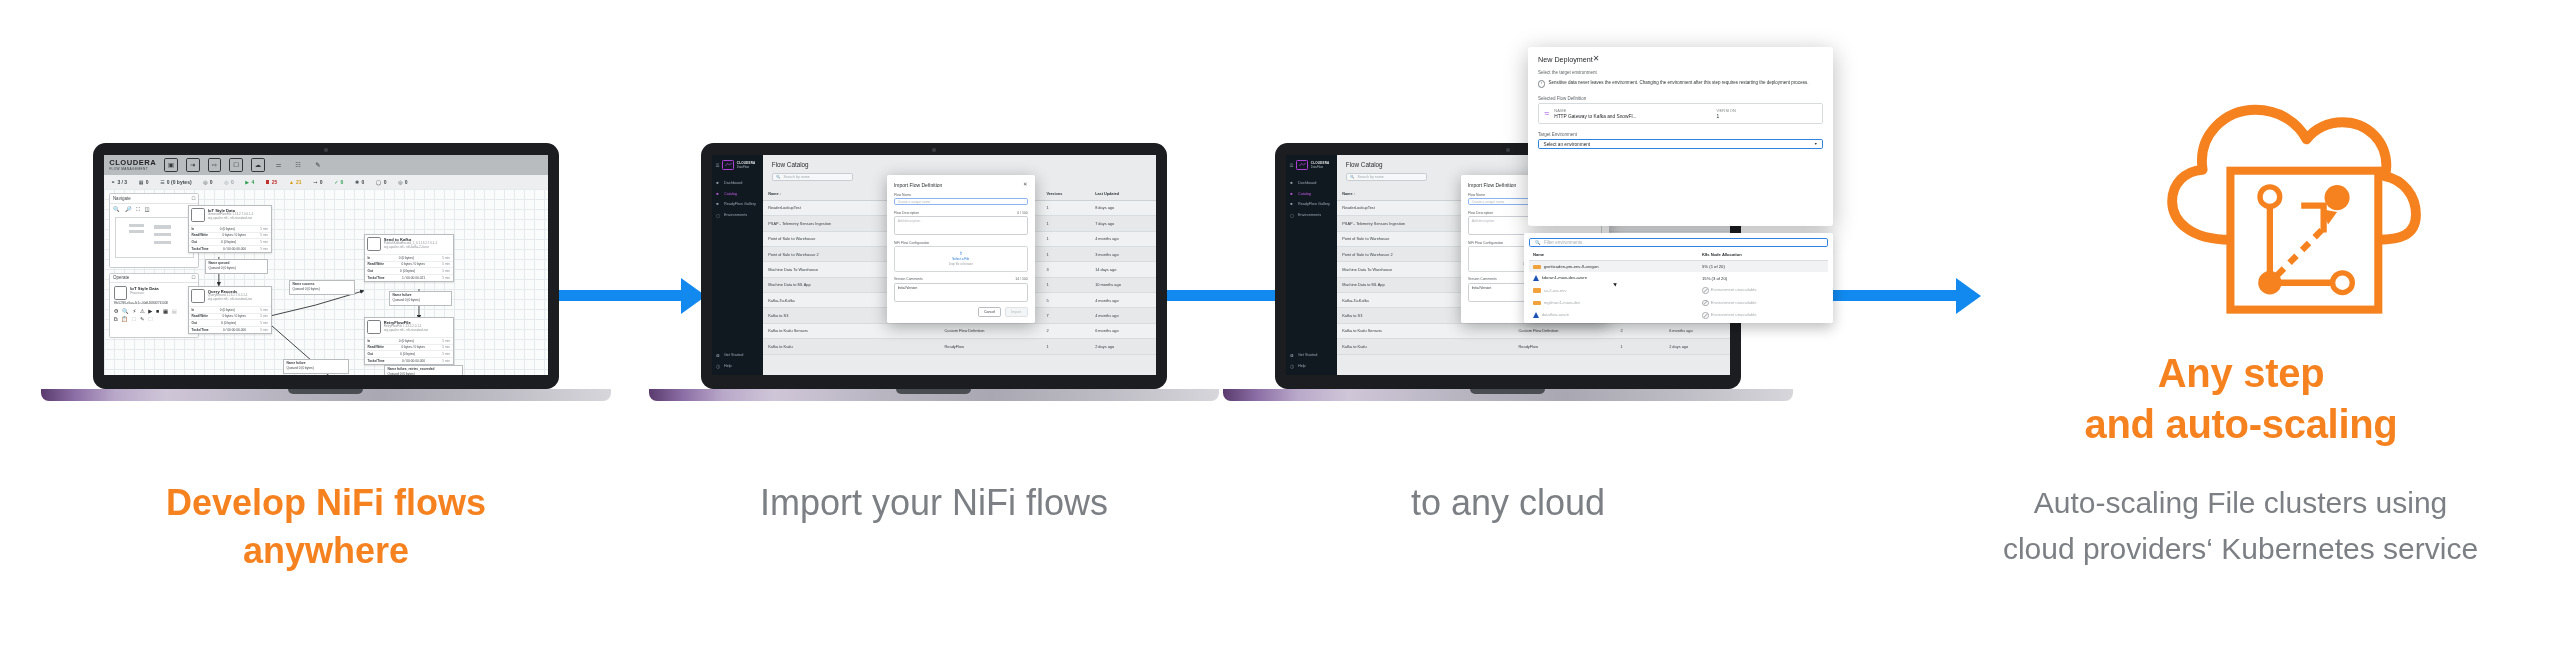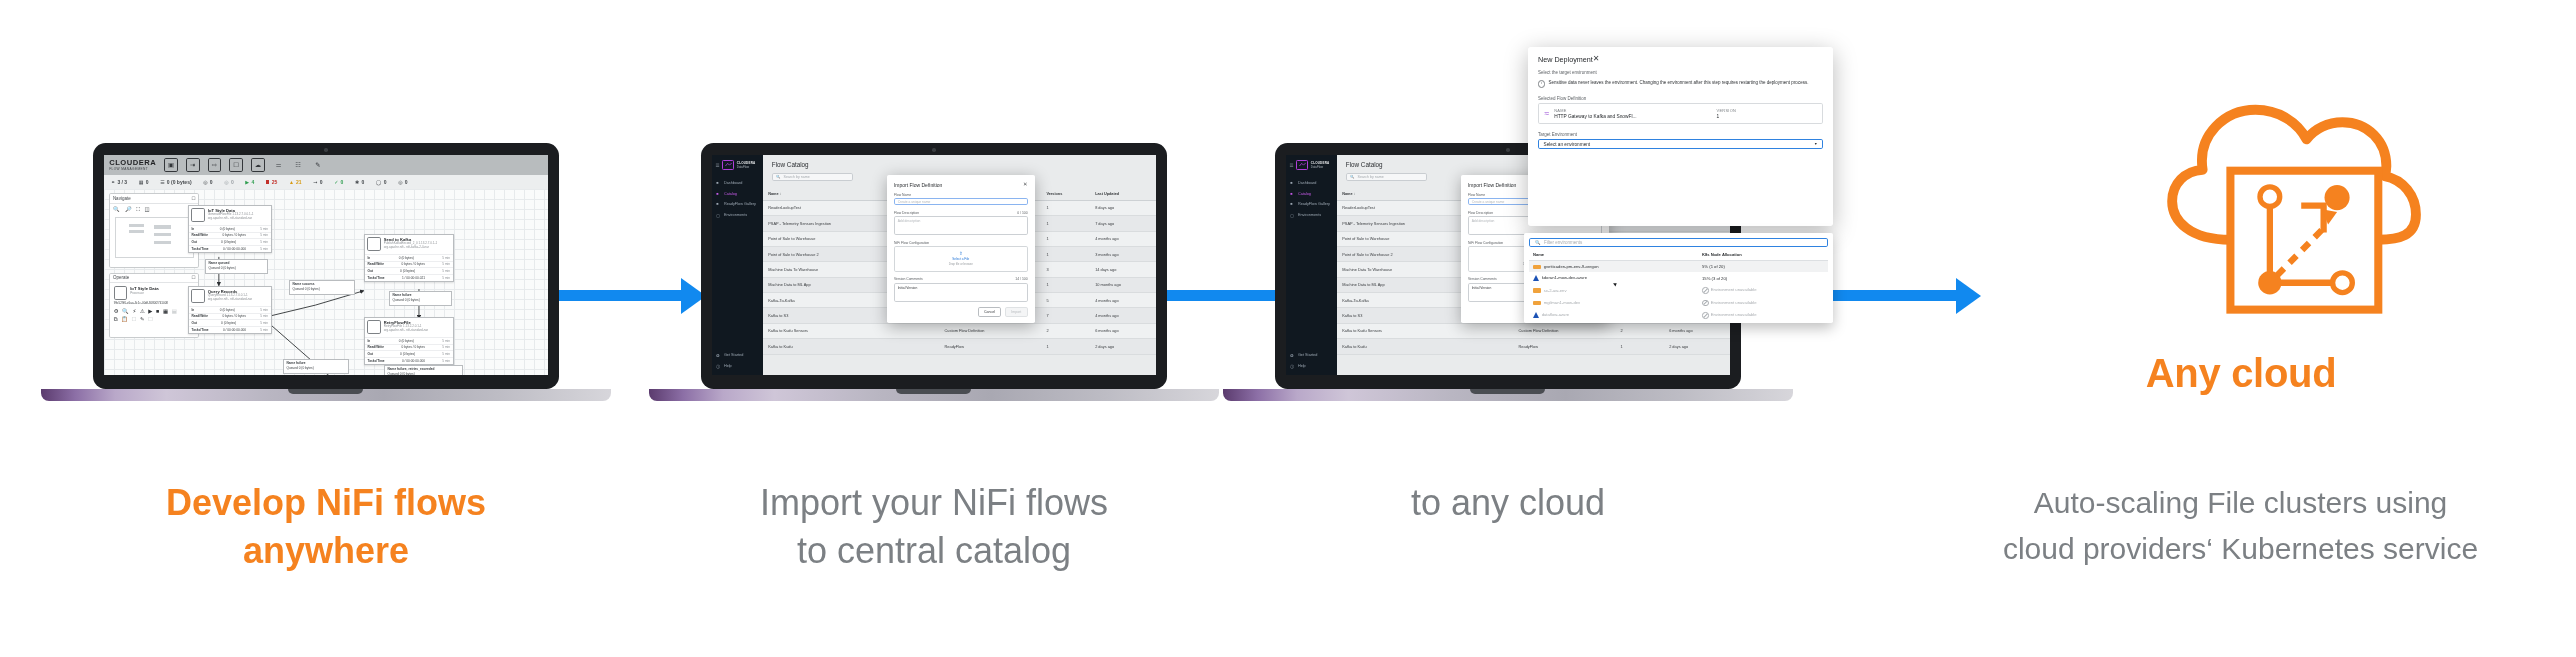--- a/index.html
+++ b/index.html
@@ -869,33 +869,33 @@
       <circle cx="228" cy="205" r="11" fill="#fff" stroke="#f5821f" stroke-width="6"></circle>
       <circle cx="147" cy="109" r="11" fill="#fff" stroke="#f5821f" stroke-width="6"></circle>
       <circle cx="222" cy="110" r="14" fill="#f5821f"></circle>
       <line x1="155" y1="197" x2="208" y2="143" stroke="#f5821f" stroke-width="7" stroke-dasharray="11 9"></line>
       <polyline points="143,118 168,118 168,148" fill="none" stroke="#f5821f" stroke-width="7" transform="translate(39,1)"></polyline>
       <polygon points="205,123 222,126 212,140" fill="#f5821f"></polygon>
     </svg>
   </div>
 
   <div class="head4" style="left:1990px;top:348px;width:502px;">
-    <span style="display:block">Any cloud</span>
+    <span style="display:block">Any step</span>
+    <span style="display:block">and auto-scaling</span>
   </div>
   <div class="sub4" style="left:1918px;top:480px;width:645px;">
     <span style="display:block">Auto-scaling File clusters using</span>
     <span style="display:block">cloud providers‘ Kubernetes service</span>
   </div>
 
   <div class="cap orange" style="left:57px;top:479px;width:538px;">
     <span style="display:block">Develop NiFi flows</span>
     <span style="display:block">anywhere</span>
   </div>
   <div class="cap gray" style="left:665px;top:479px;width:538px;">
     <span style="display:block">Import your NiFi flows</span>
-    <span style="display:block">to central catalog</span>
   </div>
   <div class="cap gray" style="left:1239px;top:479px;width:538px;">
     <span style="display:block">to any cloud</span>
   </div>
 
 </div>
 
 
 </body></html>

